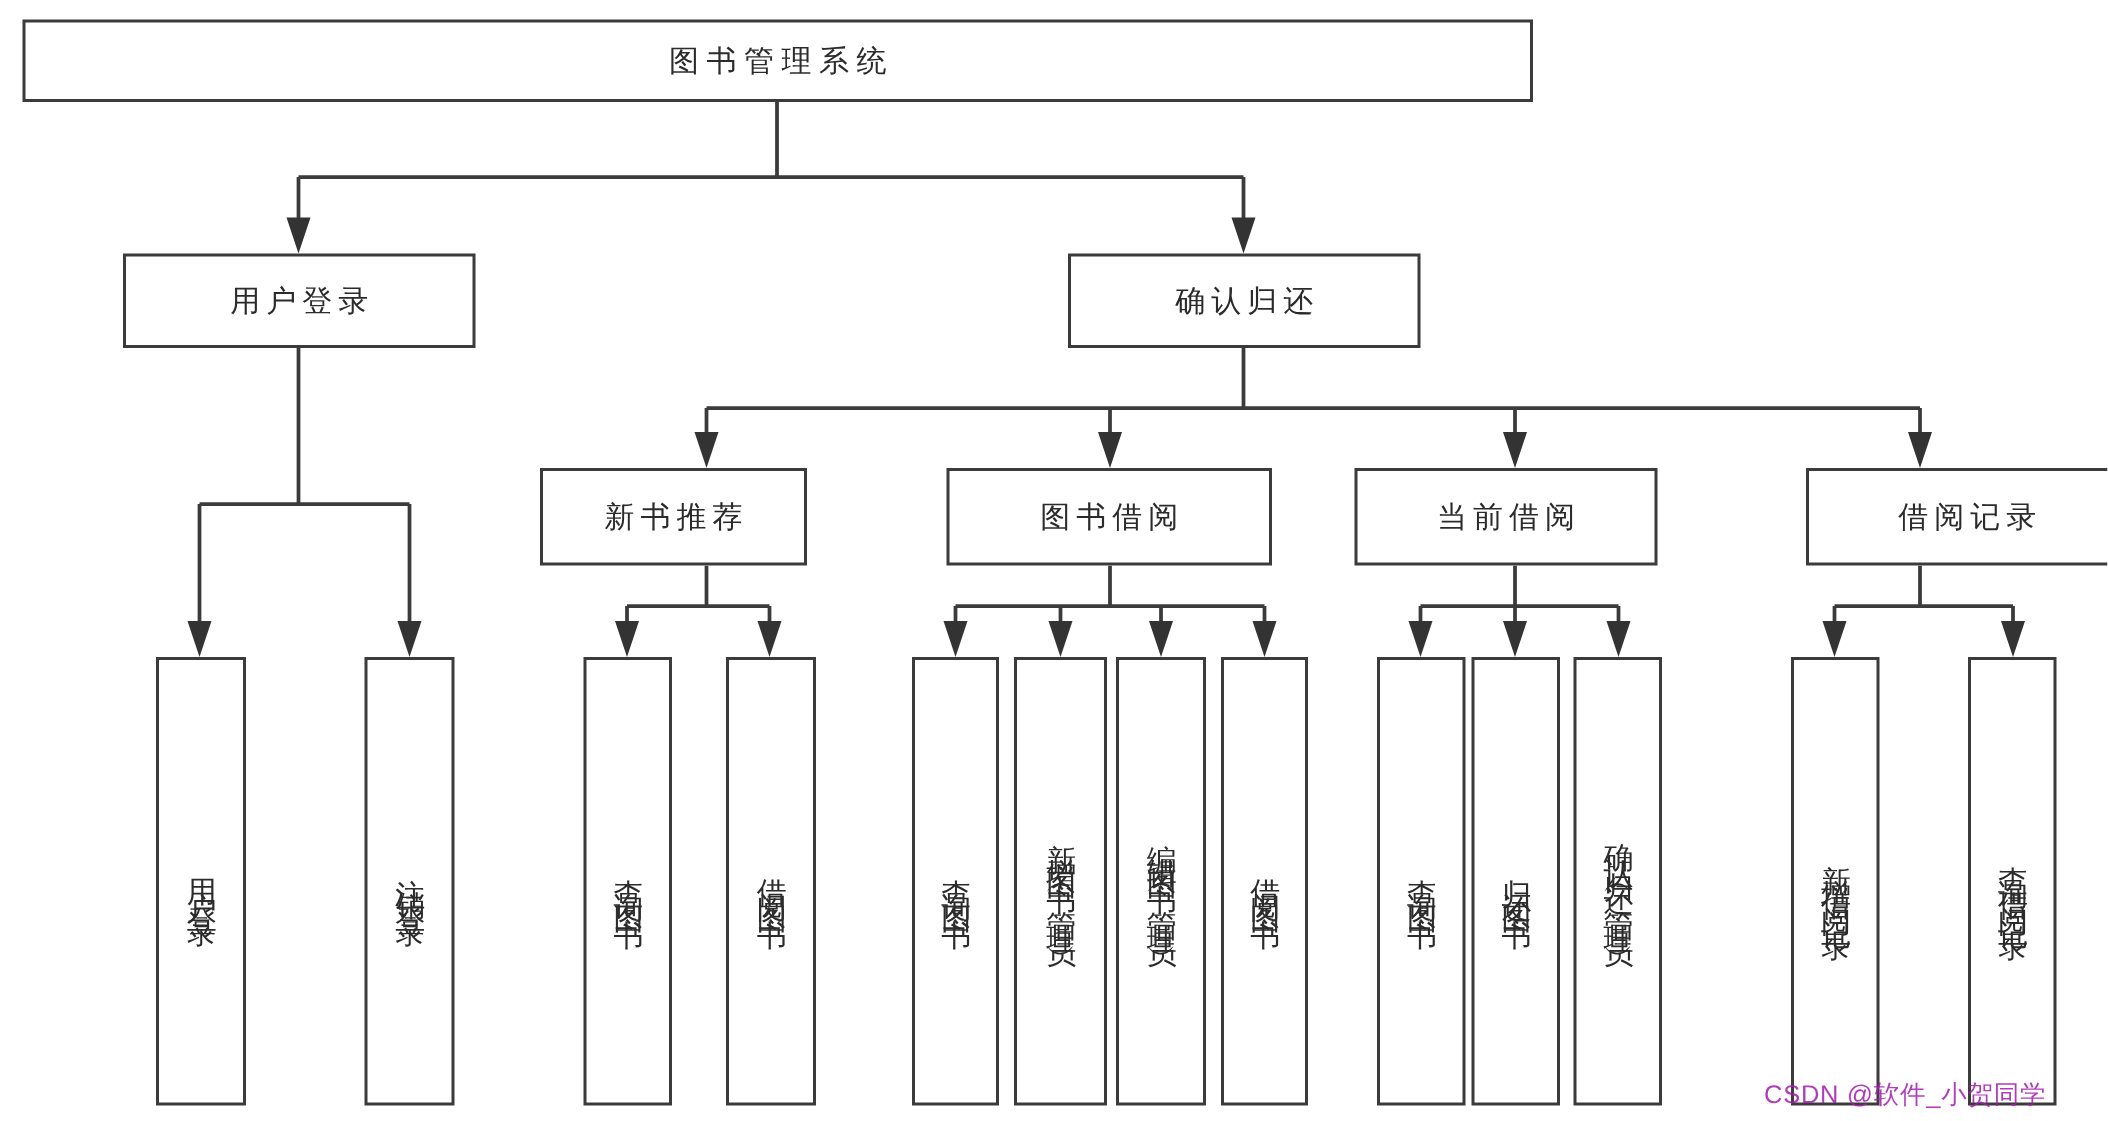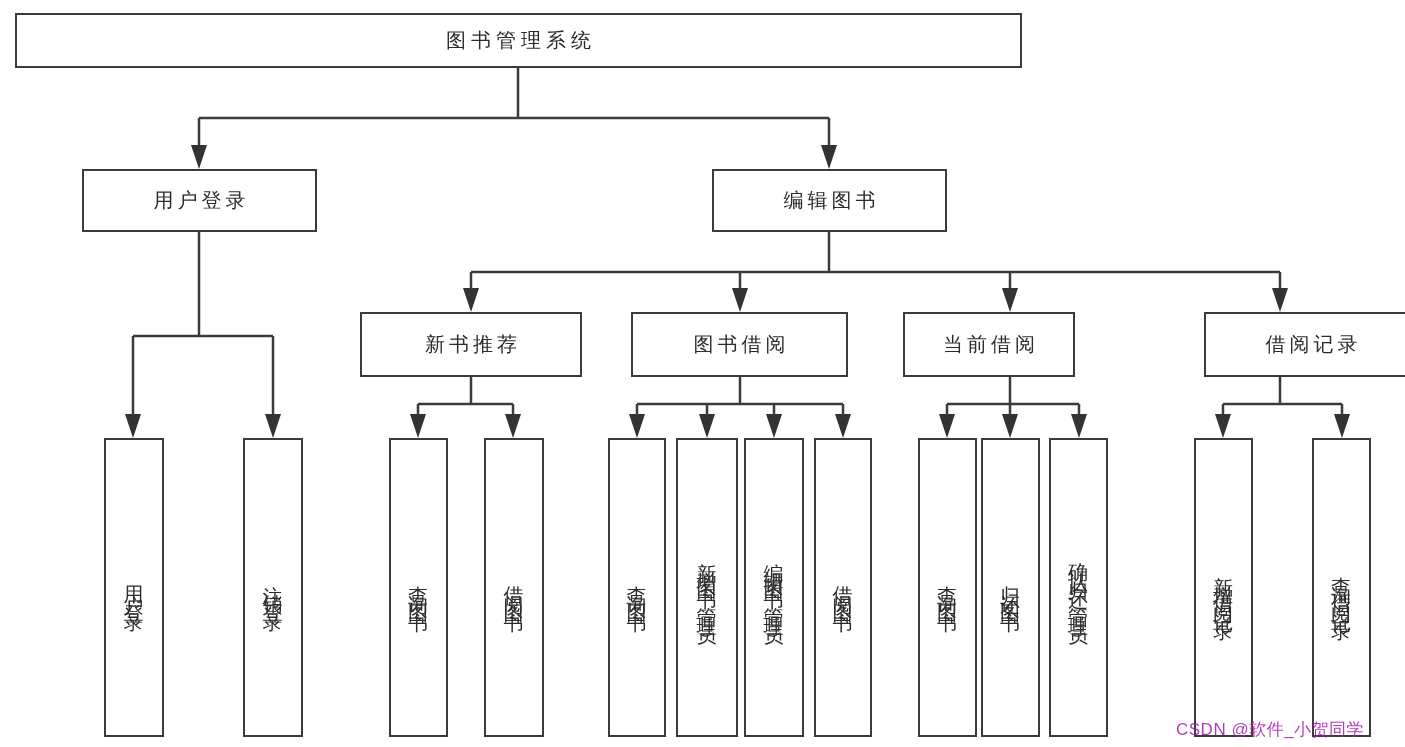--- a/index.html
+++ b/index.html
@@ -118,30 +118,30 @@
   </svg>
 
   <div class="node" style="left:15px; top:13px; width:1007px; height:55px;">
     <span class="root-label">图书管理系统</span>
   </div>
 
   <div class="node" style="left:82px; top:169px; width:235px; height:63px;">
     <span class="hlabel">用户登录</span>
   </div>
   <div class="node" style="left:712px; top:169px; width:235px; height:63px;">
-    <span class="hlabel">编辑图书</span>
+    <span class="hlabel">确认归还</span>
   </div>
 
-  <div class="node" style="left:360px; top:312px; width:222px; height:65px;">
+  <div class="node" style="left:360px; top:312px; width:178px; height:65px;">
     <span class="hlabel">新书推荐</span>
   </div>
   <div class="node" style="left:631px; top:312px; width:217px; height:65px;align-items:center;">
     <span class="hlabel">图书借阅</span>
   </div>
-  <div class="node" style="left:903px; top:312px; width:172px; height:65px;">
+  <div class="node" style="left:903px; top:312px; width:202px; height:65px;">
     <span class="hlabel">当前借阅</span>
   </div>
   <div class="node" style="left:1172px; top:312px; width:215px; height:65px;margin-left:32px;">
     <span class="hlabel">借阅记录</span>
   </div>
 
   <div class="node" style="left:104px; top:438px; width:60px; height:299px;">
     <span class="vlabel">用户登录</span>
   </div>
   <div class="node" style="left:243px; top:438px; width:60px; height:299px;">

